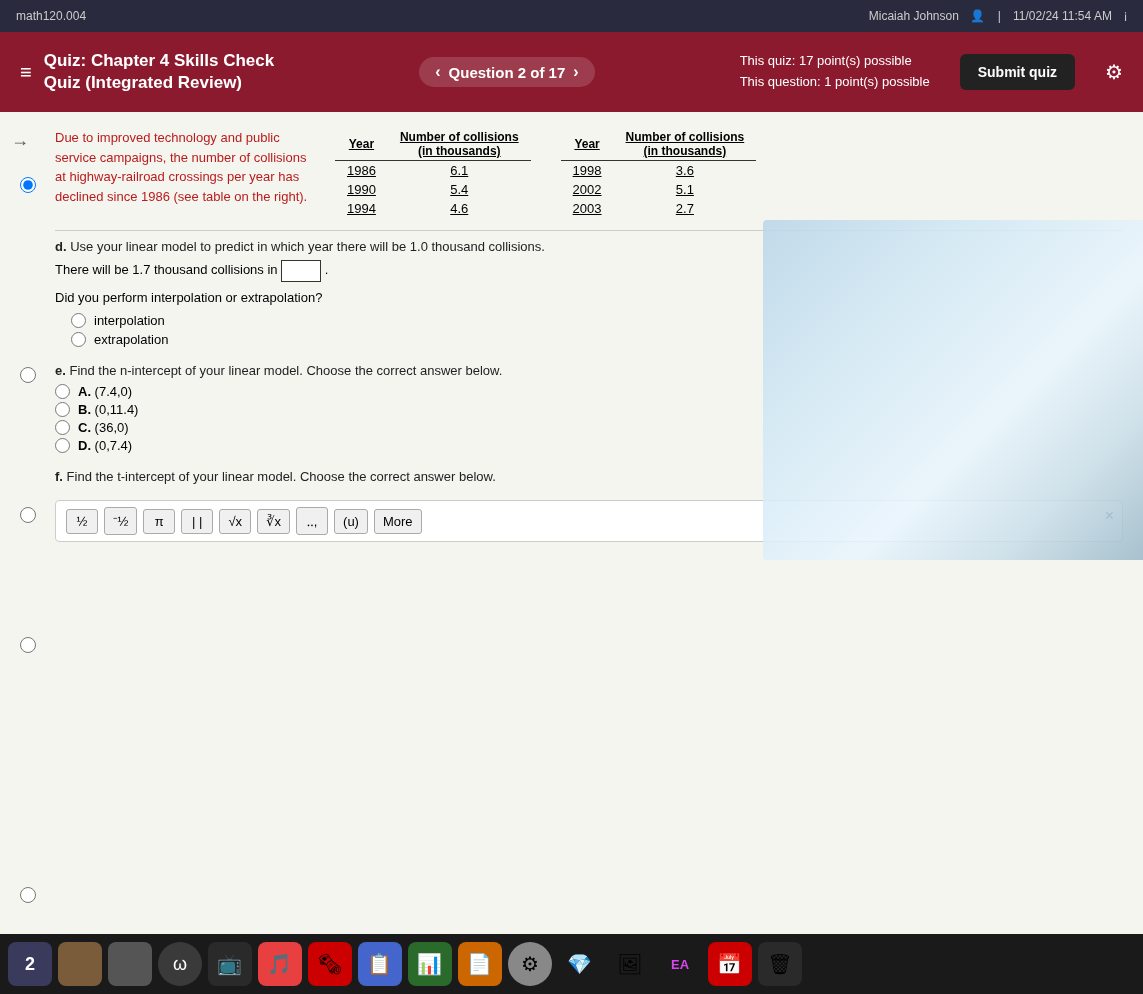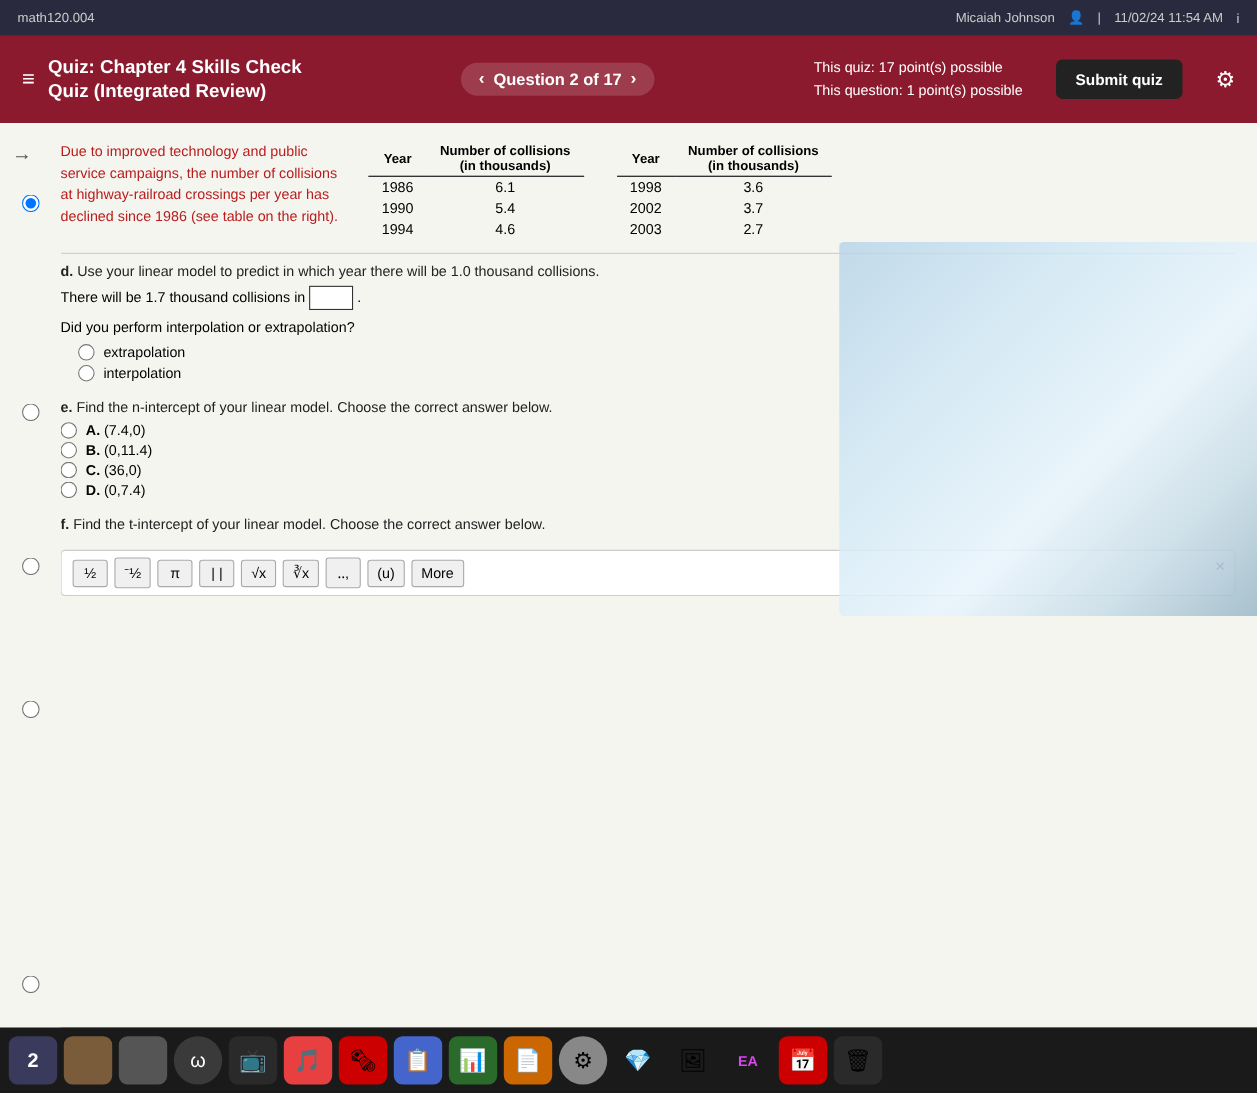--- a/index.html
+++ b/index.html
@@ -141,20 +141,21 @@
     }
     .intro-text {
       font-size: 13px;
       color: #b91c1c;
       flex: 0 0 260px;
       line-height: 1.5;
     }
     .data-tables {
       display: flex;
       gap: 30px;
+      text-decoration: underline;
     }
     .data-table {
       border-collapse: collapse;
       font-size: 13px;
     }
     .data-table th {
       border-bottom: 1px solid #333;
       padding: 2px 12px;
       text-align: center;
       font-weight: bold;
@@ -431,21 +432,21 @@
               <th>Number of collisions<br>(in thousands)</th>
             </tr>
           </thead>
           <tbody>
             <tr>
               <td>1998</td>
                 <td>3.6</td>
             </tr>
             <tr>
               <td>2002</td>
-                <td>3.7</td>
+                <td>5.1</td>
             </tr>
             <tr>
               <td>2003</td>
                 <td>2.7</td>
             </tr>
           </tbody>
         </table>
       </div>
     </div>
 
@@ -457,25 +458,25 @@
         <span>Use your linear model to predict in which year there will be 1.0 thousand collisions.</span>
       </p>
       <p style="font-size:13px; margin: 6px 0;">
         <span>There will be 1.7 thousand collisions in</span>
         <input type="text" class="inline-input" style="">
         <span>.</span>
       </p>
       <p style="font-size:13px; margin: 8px 0;">Did you perform interpolation or extrapolation?</p>
       <div class="radio-option">
         <input type="radio" name="interp-extrap" style="">
-        <span>extrapolation</span>
+        <span>interpolation</span>
       </div>
       <div class="radio-option">
         <input type="radio" name="interp-extrap" style="">
-        <span>interpolation</span>
+        <span>extrapolation</span>
       </div>
     </div>
 
     <div class="question-section">
       <p class="part-label">
         <strong>e.</strong>
         <span>Find the n-intercept of your linear model. Choose the correct answer below.</span>
       </p>
       <div class="mc-option">
         <input type="radio" name="part-e" style="">

